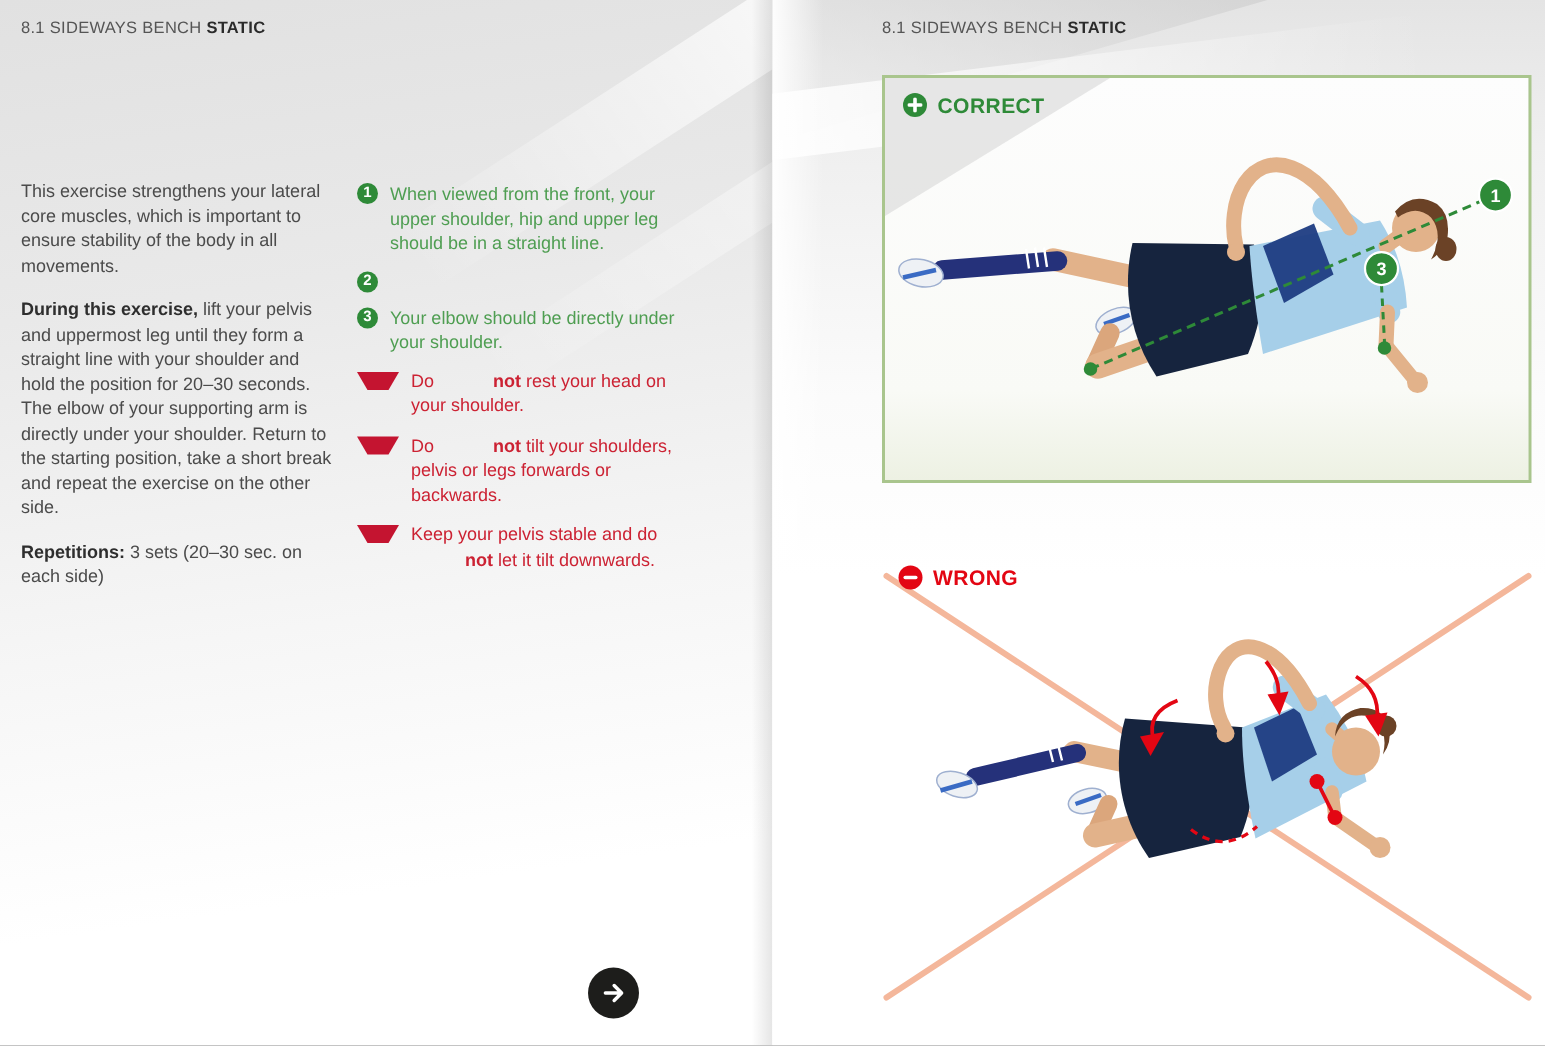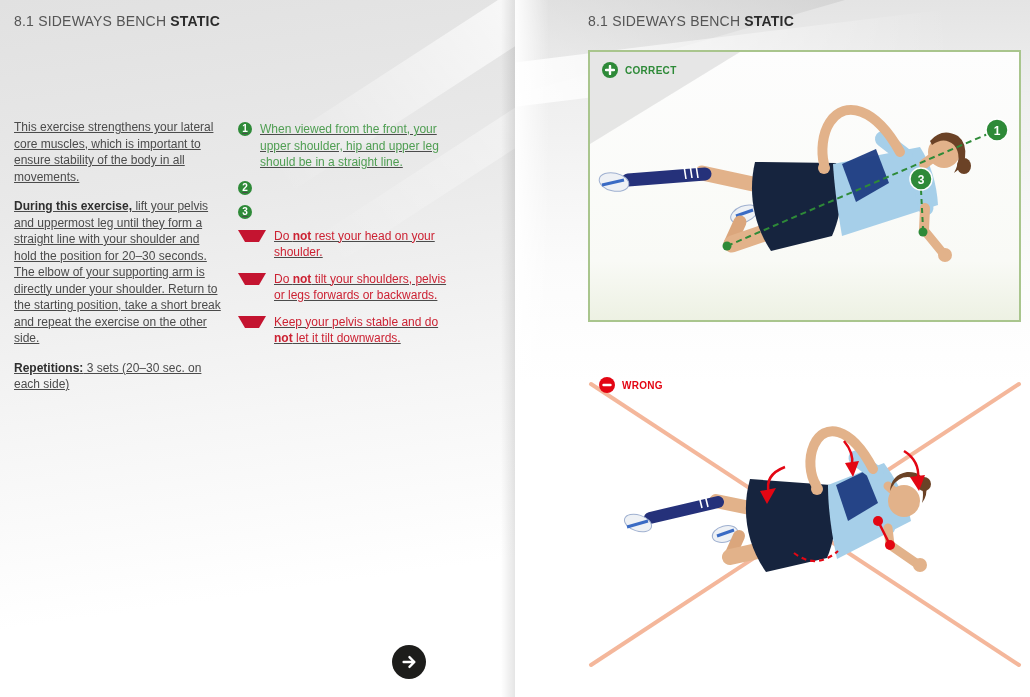--- a/index.html
+++ b/index.html
@@ -23,53 +23,53 @@
   .swL1{right:-90px;top:52px;width:360px;height:48px;transform:rotate(-33deg);
     background:linear-gradient(90deg,rgba(255,255,255,0),rgba(255,255,255,.9));}
   .swL2{right:-100px;top:150px;width:320px;height:34px;transform:rotate(-33deg);opacity:.65;
     background:linear-gradient(90deg,rgba(255,255,255,0),rgba(255,255,255,.85));}
   .wedgeR{left:0;top:0;width:330px;height:100px;opacity:.55;
     background:linear-gradient(200deg,#c9c9c9,#e6e6e6 70%);
     clip-path:polygon(0 0,100% 0,0 95%);}
   .swR1{left:-40px;top:38px;width:480px;height:44px;transform:rotate(-7deg);
     background:linear-gradient(90deg,rgba(255,255,255,.95),rgba(255,255,255,0));}
   
-  .page-title{position:absolute;left:14px;top:13px;font-size:14px;color:#555;
+  .page-title{position:absolute;left:14px;top:13px;font-size:11px;color:#555;
     letter-spacing:.2px;white-space:nowrap;}
   .page-right .page-title{left:73px;}
   .page-title .b{font-weight:700;color:#2b2b2b;}
   
-  .col{position:absolute;font-size:12px;line-height:16.5px;color:#4b4b4b;text-decoration:underline;}
+  .col{position:absolute;font-size:12px;line-height:16.5px;color:#4b4b4b;}
   .col-intro{left:14px;top:119px;width:210px;}
   .col-important{left:238px;top:121px;width:214px;}
   .para{margin:0 0 13px 0;}
   .para .b{font-weight:700;color:#2e2e2e;}
   .imp-heading{font-weight:700;color:#333;margin:0 0 13px 0;}
   .imp-item{display:flex;margin:0 0 9px 0;}
   .imp-item .txt{flex:1;}
   .g-item .txt{color:#4f9e52;}
   .num-badge{flex:0 0 14px;width:14px;height:14px;border-radius:50%;background:#2e8a38;
     color:#fff;font-size:10px;font-weight:700;text-align:center;line-height:14px;
     margin:1px 8px 0 0;}
   .w-item{margin-bottom:10px;}
   .w-item .txt{color:#cc2233;}
-  .w-item .txt .b{font-weight:700;color:#cc2233;}
+  .w-item .txt .b{font-weight:700;color:#cc2233;margin-left:36px;}
   .tri{flex:0 0 14px;width:0;height:0;margin:2px 8px 0 0;
     border-left:7px solid transparent;border-right:7px solid transparent;
     border-top:12px solid #c41430;}
   
   .next-btn{position:absolute;left:392px;top:645px;width:34px;height:34px;border-radius:50%;
     background:#1d1d1b;border:none;display:flex;align-items:center;justify-content:center;
     cursor:pointer;padding:0;}
   
   .correct-panel{position:absolute;left:73px;top:50px;width:429px;height:268px;
     border:2px solid #a9c58d;
     background:linear-gradient(180deg,#fdfdfd 0%,#f9faf6 78%,#edf1e3 100%);}
   .panel-label{position:absolute;left:12px;top:10px;display:flex;align-items:center;
-    font-size:10px;font-weight:700;letter-spacing:.3px;z-index:5;}
+    font-size:14px;font-weight:700;letter-spacing:.3px;z-index:5;}
   .panel-label .circle{width:16px;height:16px;border-radius:50%;margin-right:7px;
     display:flex;align-items:center;justify-content:center;}
   .correct-label{color:#2e8a38;}
   .correct-label .circle{background:#2e8a38;}
   .wrong-label{position:absolute;left:84px;top:352px;color:#e30613;margin-top:25px;}
   .wrong-label .circle{background:#e30613;}
   .fig{position:absolute;}
   .fig-correct{left:0;top:0;width:429px;height:268px;}
   .fig-wrong{left:73px;top:381px;width:434px;height:287px;}
 </style>
@@ -94,20 +94,21 @@
 
       <div class="imp-item g-item">
         <span class="num-badge">1</span>
         <span class="txt">When viewed from the front, your upper shoulder, hip and upper leg should be in a straight line.</span>
       </div>
       <div class="imp-item g-item">
         <span class="num-badge">2</span>
       </div>
       <div class="imp-item g-item">
         <span class="num-badge">3</span>
+        <span class="txt">Your elbow should be directly under your shoulder.</span>
       </div>
 
       <div class="imp-item w-item">
         <span class="tri"></span>
         <span class="txt"><span>Do </span><span class="b">not</span><span> rest your head on your shoulder.</span></span>
       </div>
       <div class="imp-item w-item">
         <span class="tri"></span>
         <span class="txt"><span>Do </span><span class="b">not</span><span> tilt your shoulders, pelvis or legs forwards or backwards.</span></span>
       </div>

